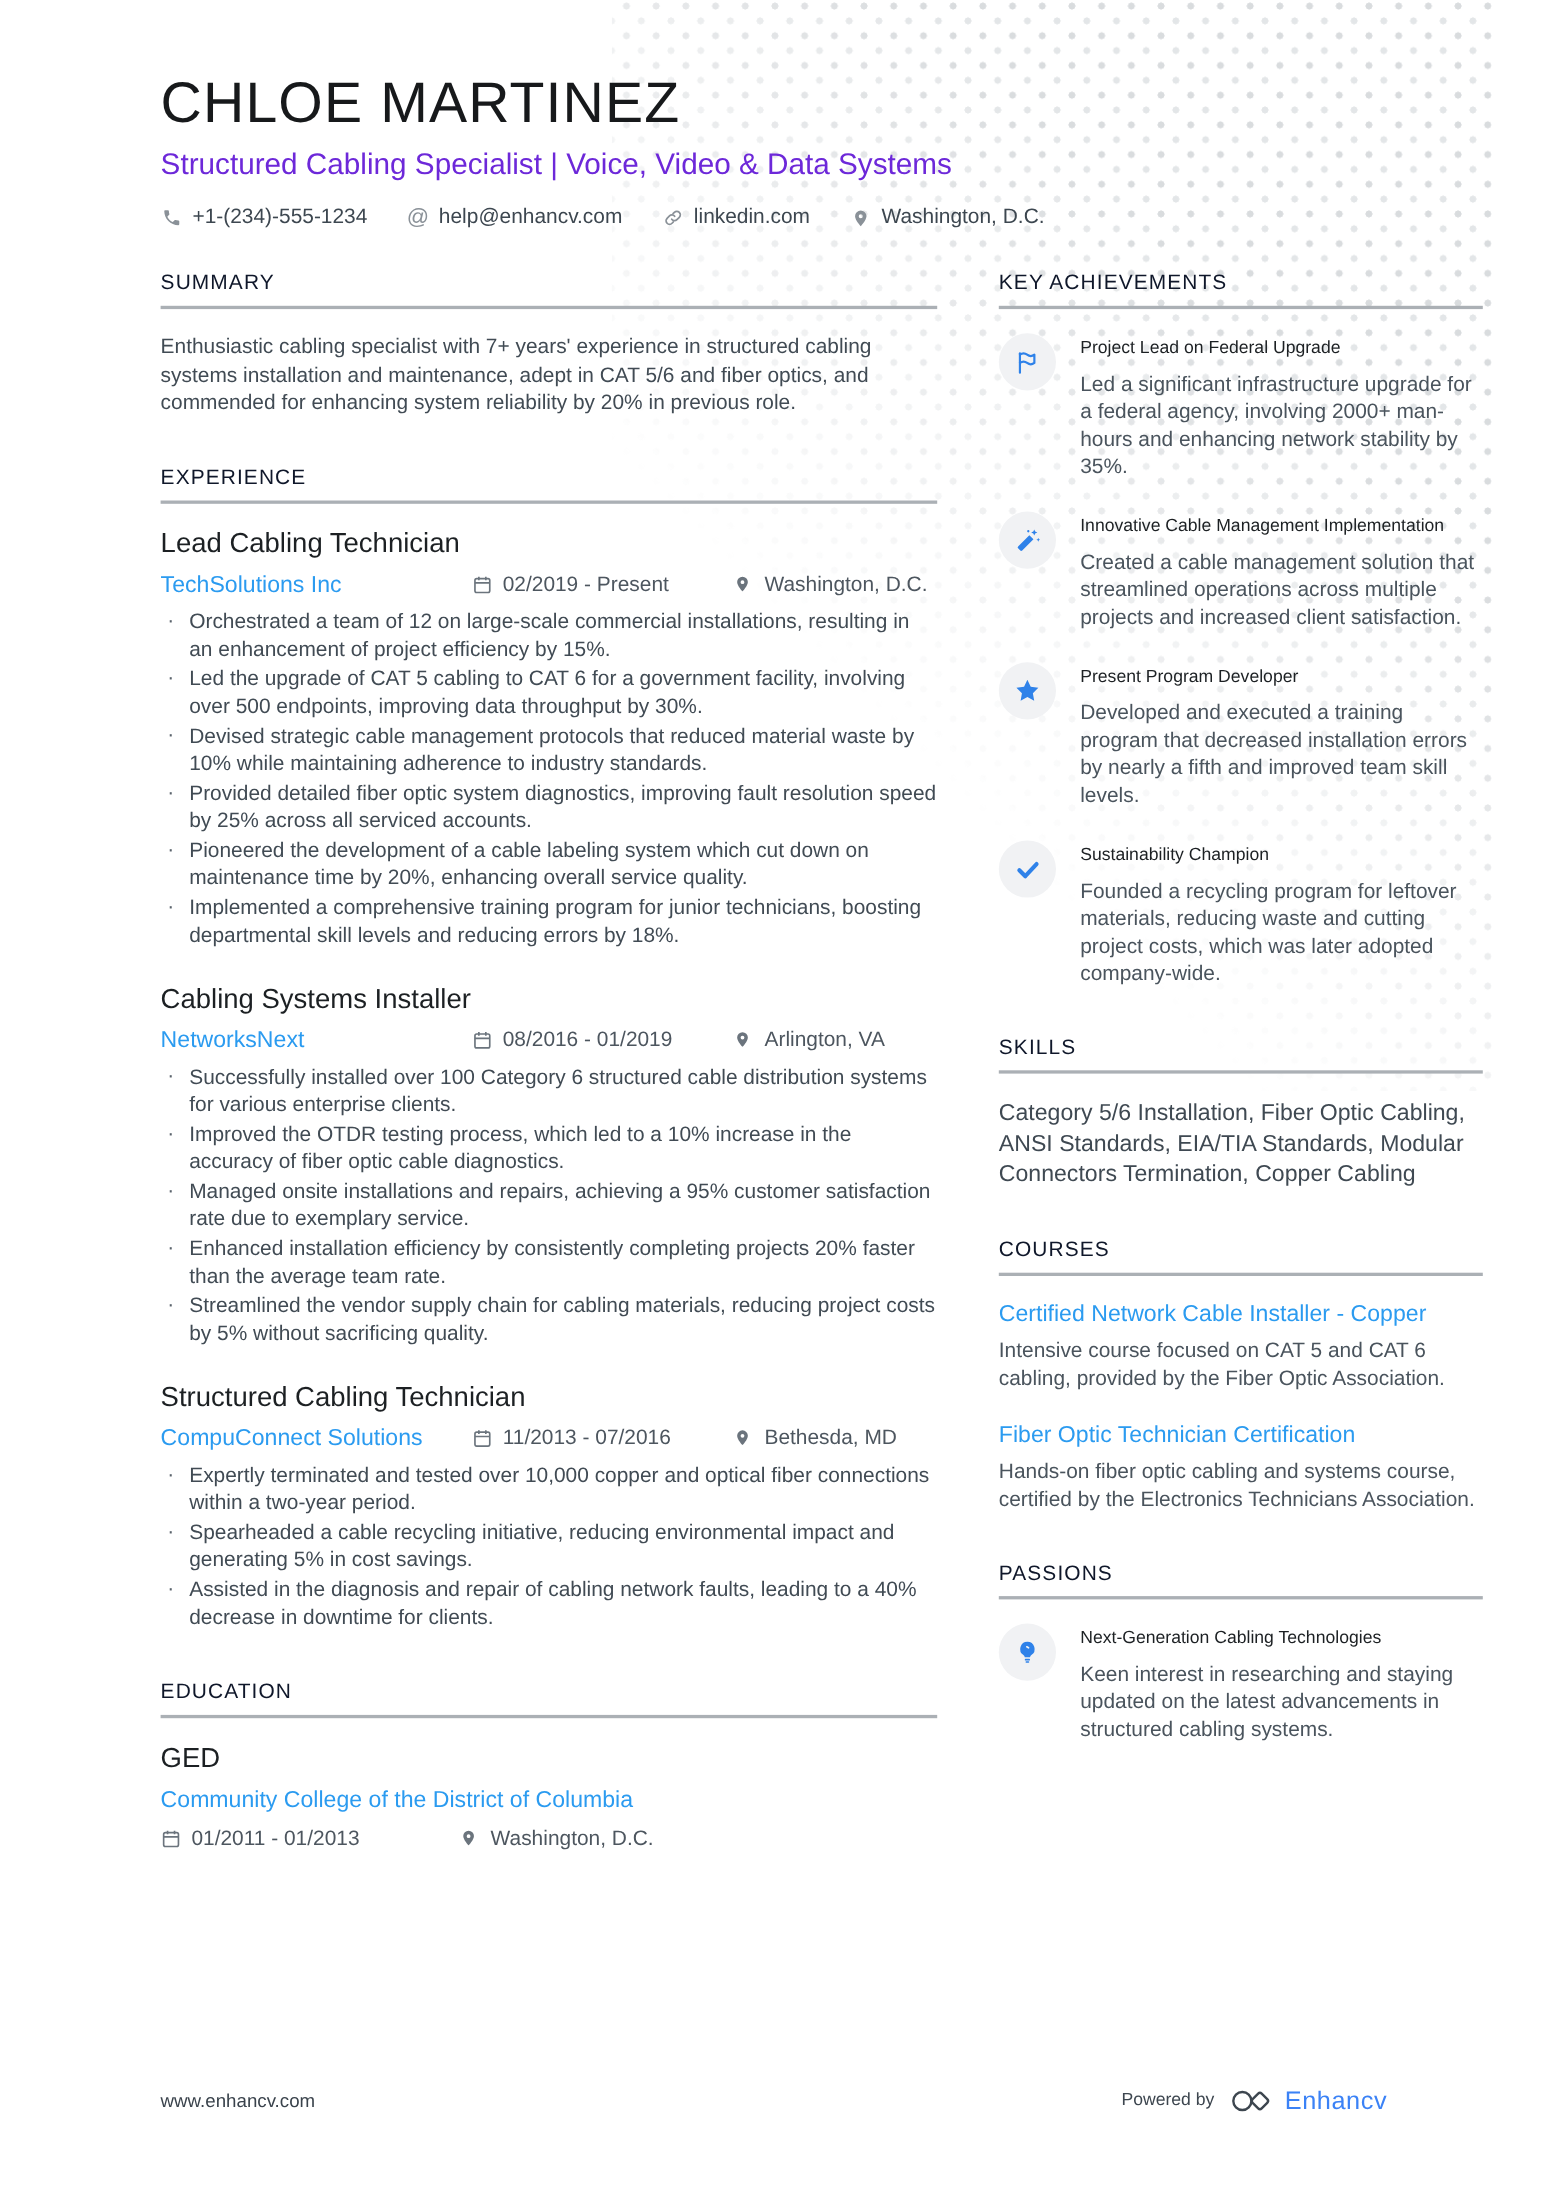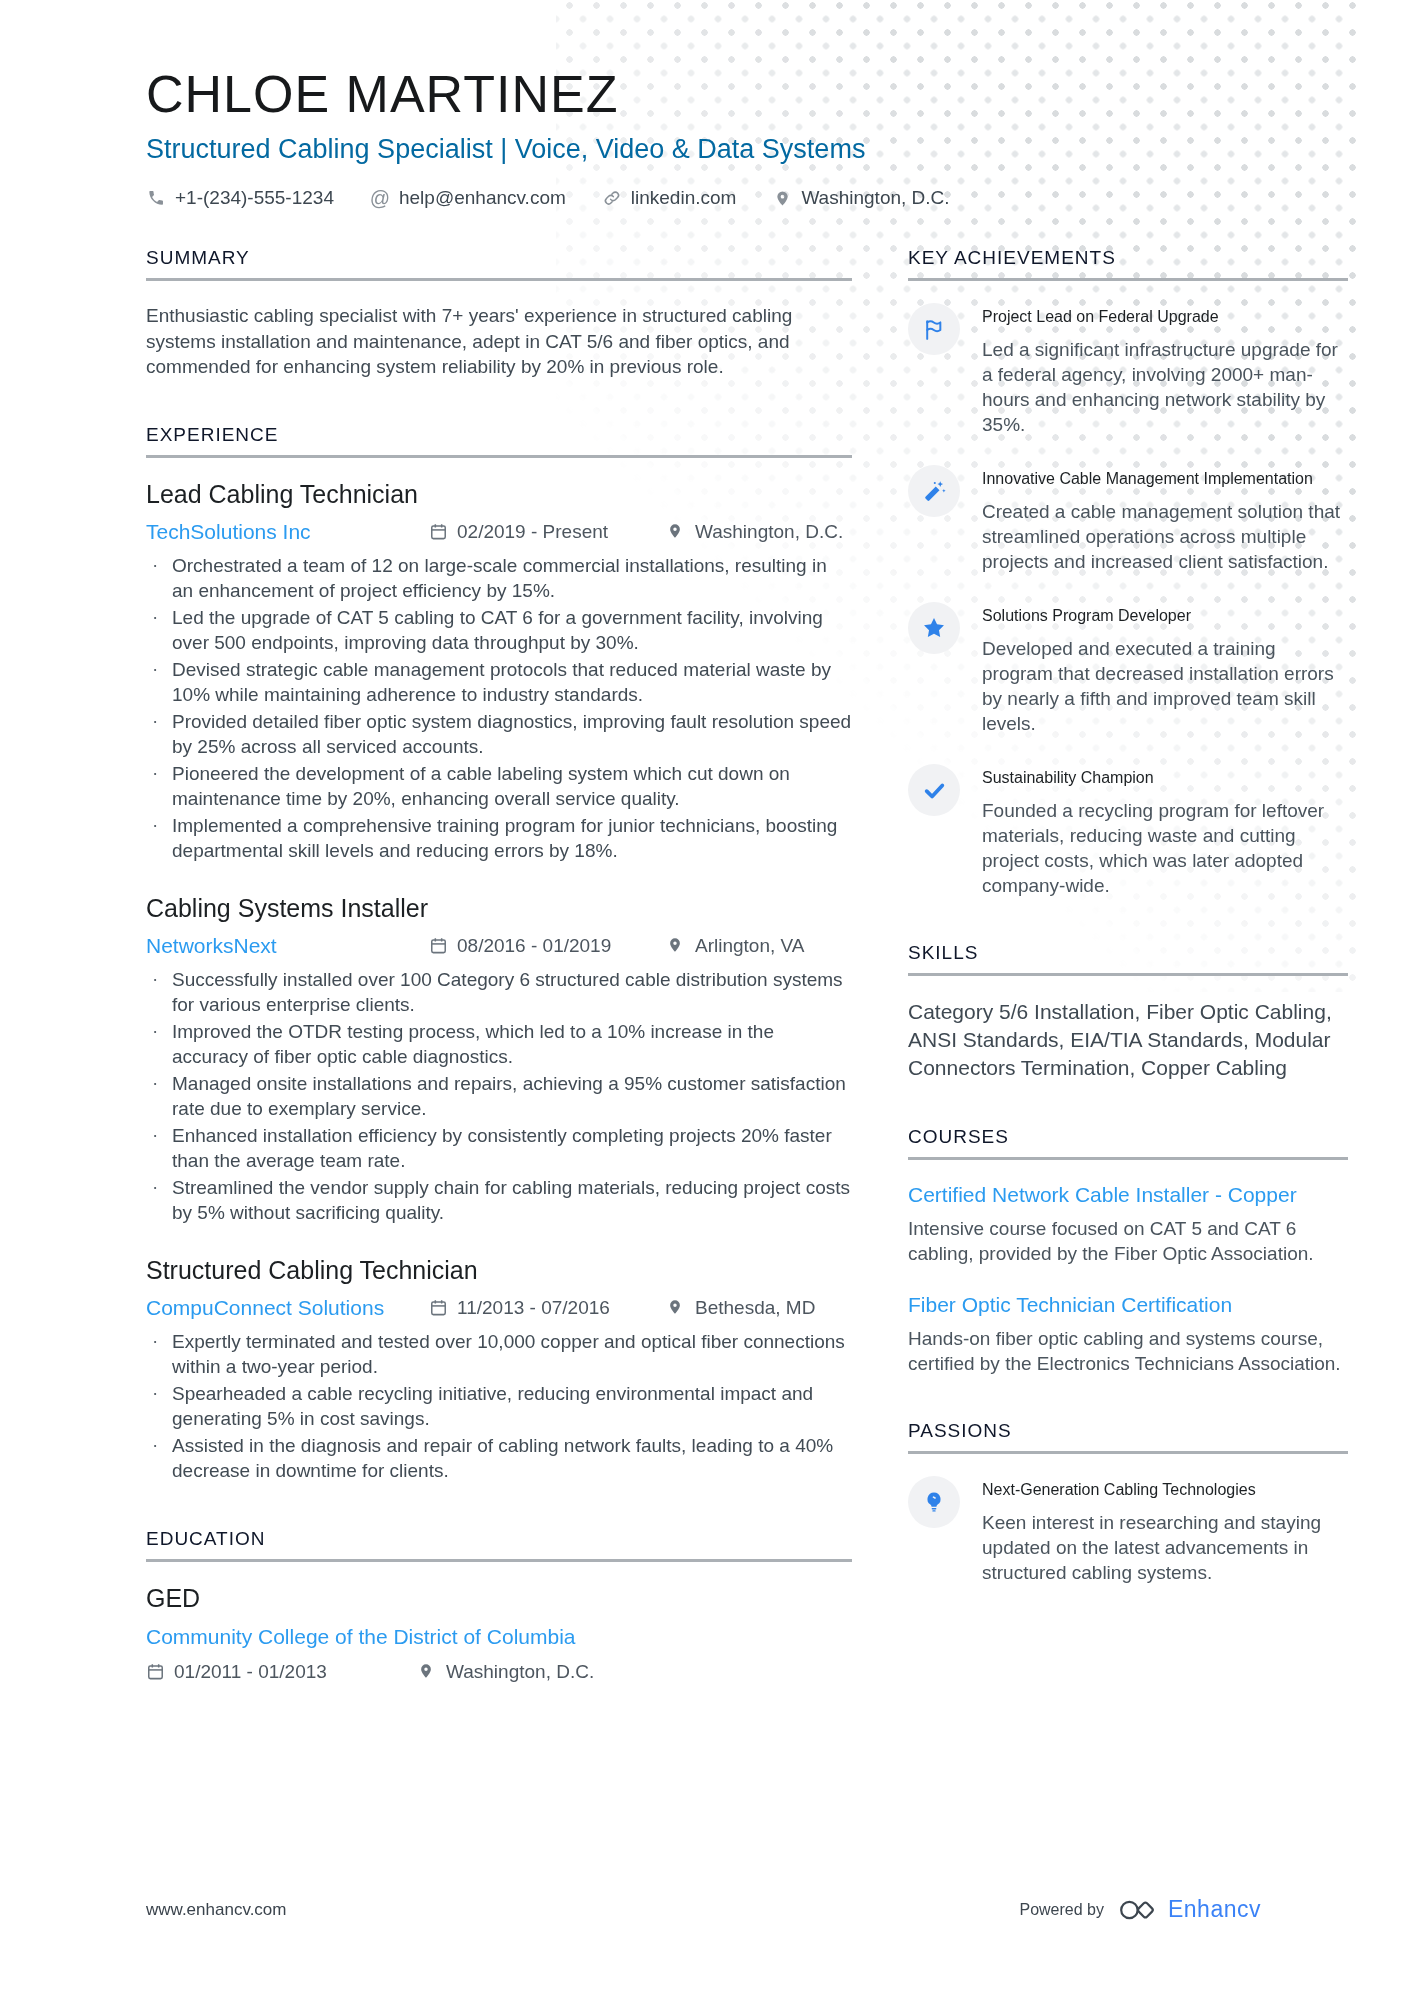--- a/index.html
+++ b/index.html
@@ -19,21 +19,21 @@
     background-position:0 0, 13.5px 13.5px;
     -webkit-mask-image:linear-gradient(225deg, #000 0%, #000 30%, transparent 68%);
             mask-image:linear-gradient(225deg, #000 0%, #000 30%, transparent 68%);
     opacity:.85;
     pointer-events:none;
   }
   .inner { position:relative; padding:64px 95px 0 92px; }
 
   
   .name { font-size:52px; color:#17191b; letter-spacing:1px; font-weight:500; }
-  .headline { font-size:27px; color:#0369a1; margin-top:10px; font-weight:500; }
+  .headline { font-size:27px; color:#6d28d9; margin-top:10px; font-weight:500; }
   .contact-row { display:flex; align-items:center; gap:36px; margin-top:22px; }
   .contact-item { display:flex; align-items:center; gap:9px; font-size:19px; color:#3d4750; }
   .contact-item .cicon { display:inline-flex; width:20px; height:20px; align-items:center; justify-content:center; color:#8a9198; }
   .at-glyph { font-size:20px; color:#8a9198; line-height:20px; }
 
   
   .columns { display:flex; margin-top:38px; }
   .col-left  { width:706px; flex:none; }
   .col-right { width:440px; flex:none; margin-left:56px; }
 
@@ -309,21 +309,21 @@
             </div>
           </div>
 
           <div class="ach-item">
             <span class="ach-icon">
               <svg width="26" height="26" viewBox="0 0 24 24" fill="#2f82e9">
                   <path d="M12 2.8l2.8 5.8 6.4.9-4.6 4.5 1.1 6.3-5.7-3-5.7 3 1.1-6.3L2.8 9.5l6.4-.9z"></path>
                 </svg>
             </span>
             <div class="ach-body">
-              <div class="ach-title">Solutions Program Developer</div>
+              <div class="ach-title">Present Program Developer</div>
               <div class="ach-text">Developed and executed a training program that decreased installation errors by nearly a fifth and improved team skill levels.</div>
             </div>
           </div>
 
           <div class="ach-item">
             <span class="ach-icon">
               <svg width="25" height="25" viewBox="0 0 24 24" fill="none" stroke="#2f82e9" stroke-width="3.6" stroke-linecap="round" stroke-linejoin="round">
                   <path d="M4.5 12.6l5.2 5.2L19.5 7.2"></path>
                 </svg>
             </span>

